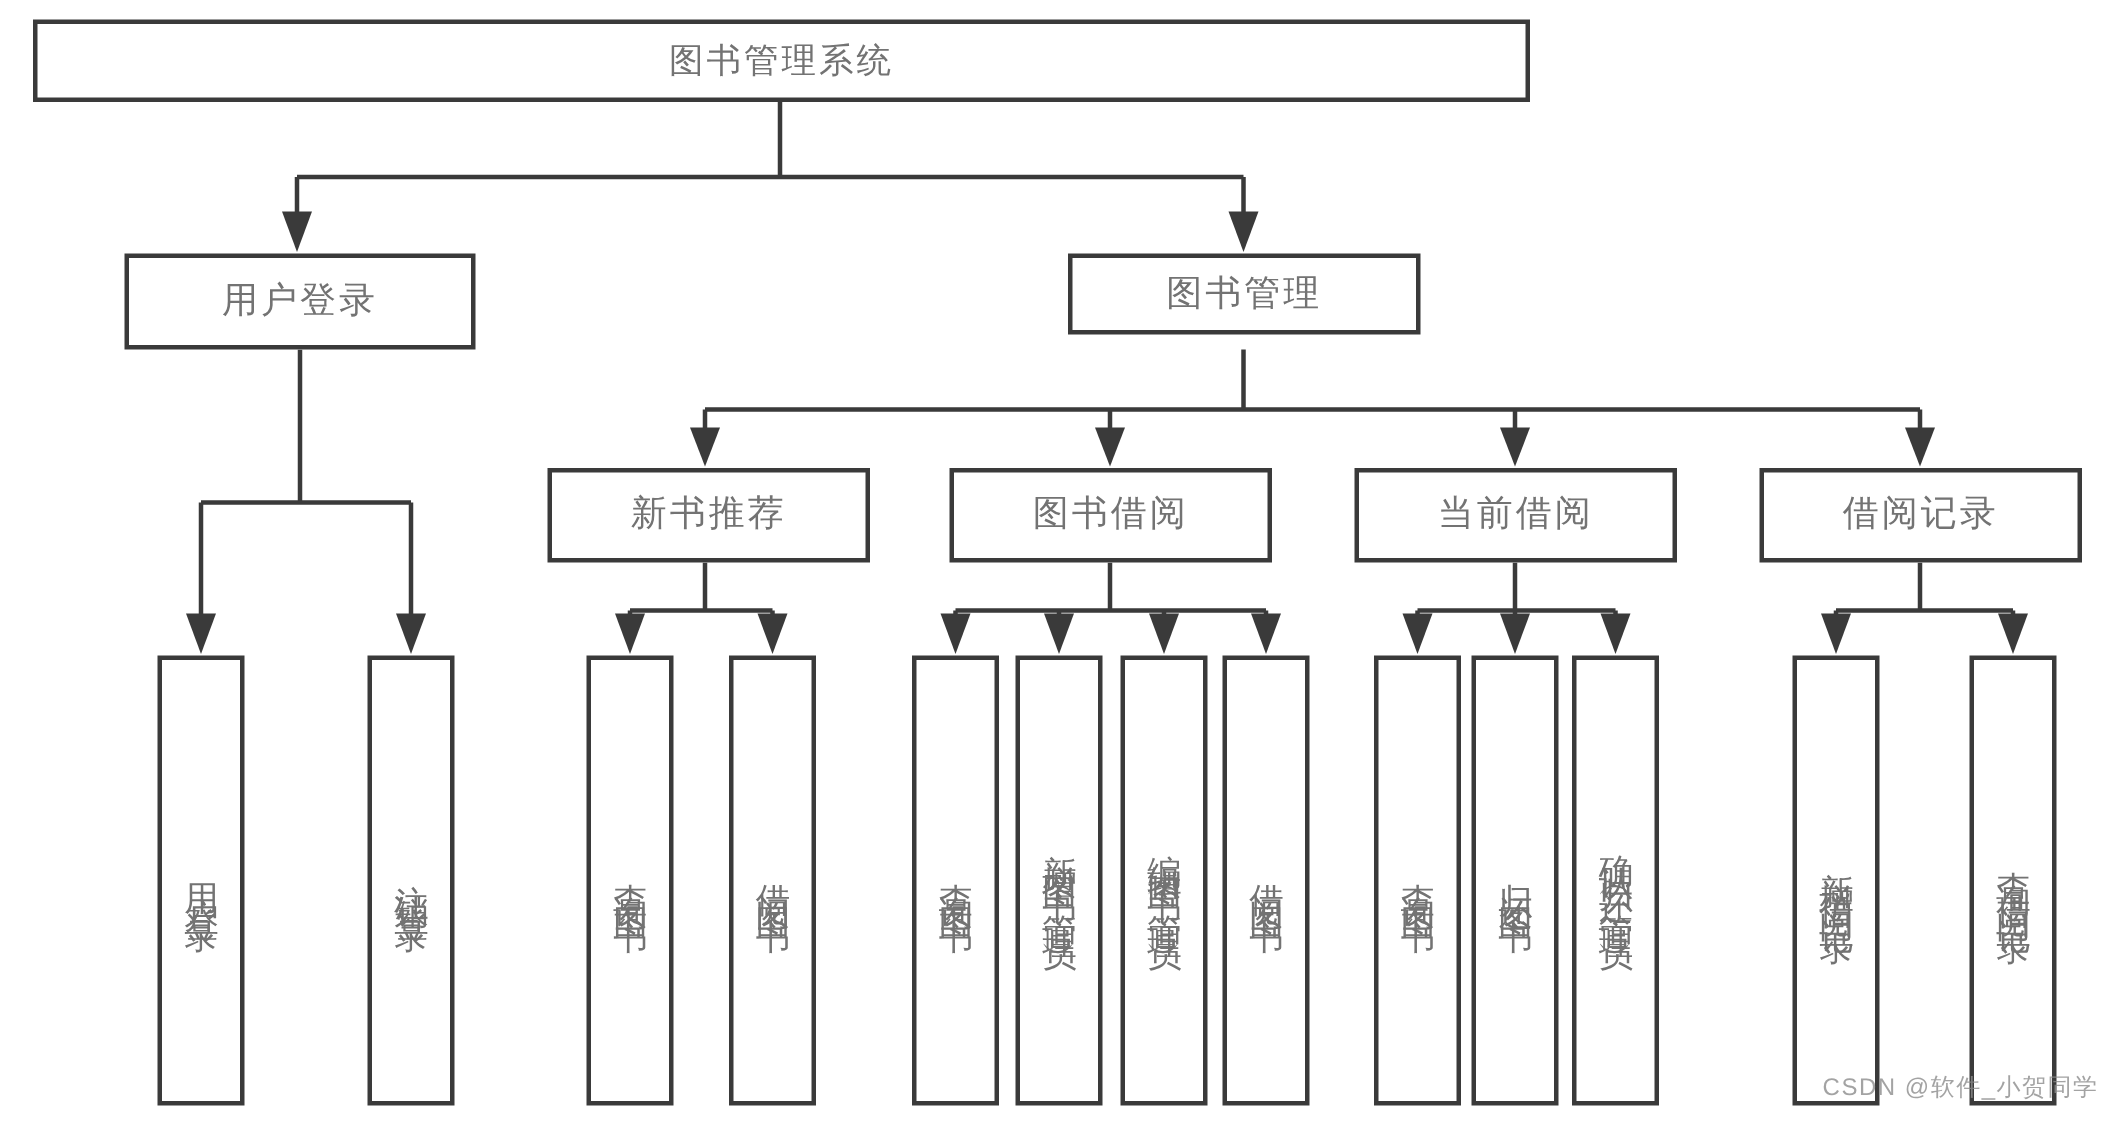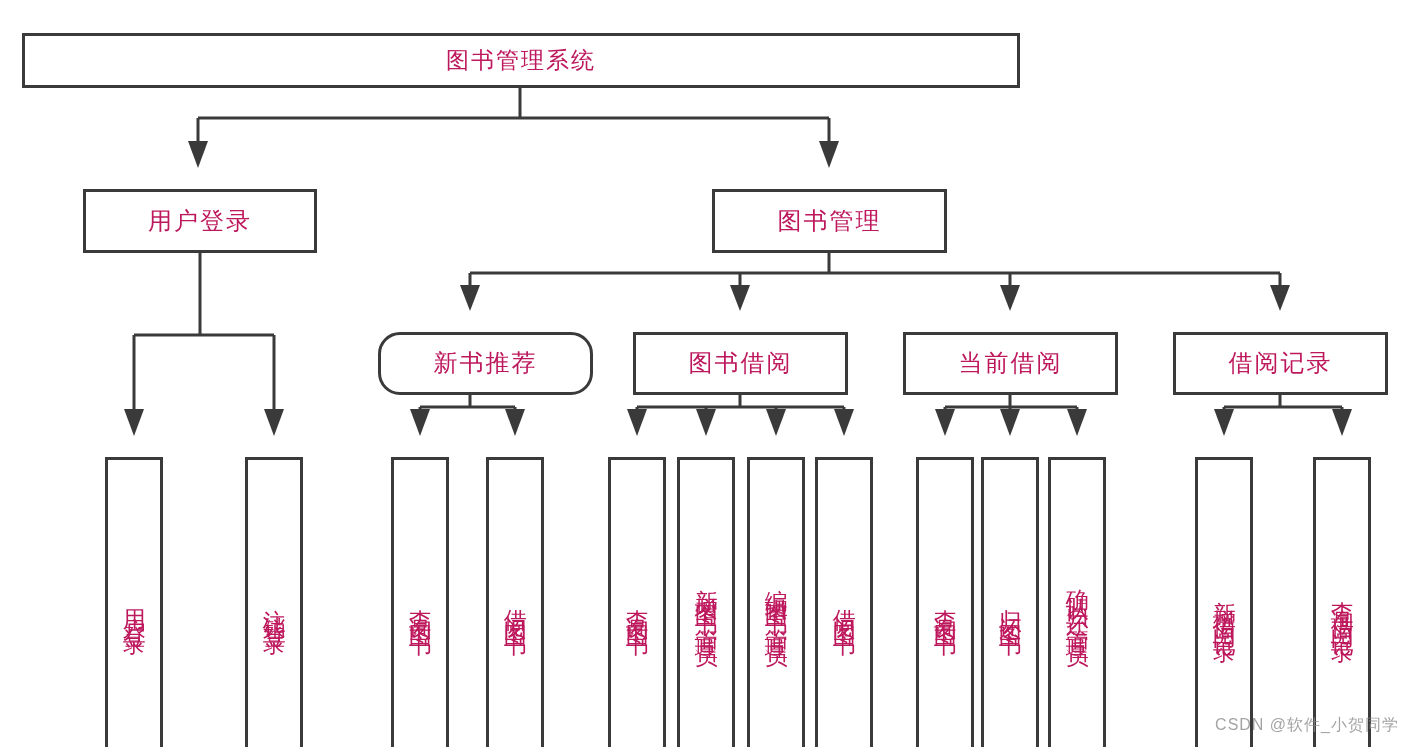--- a/index.html
+++ b/index.html
@@ -20,30 +20,29 @@
   .node {
     position: absolute;
     box-sizing: border-box;
     background: #ffffff;
     border: 3px solid #3a3a3a;
     display: flex;
     align-items: center;
     justify-content: center;
     font-size: 24px;
     letter-spacing: 2px;
-    color: #be185d;
+    color: #737373;
     text-align: center;
     line-height: 1.2;
-    margin-top: 20px;
   }
   .box-root   { left: 22px;  top: 13px;  width: 998px; height: 55px; font-size: 23px; }
   .box-l2a    { left: 83px;  top: 169px; width: 234px; height: 64px; }
-  .box-l2b    { left: 712px; top: 169px; width: 235px; height: 64px; }
+  .box-l2b    { left: 712px; top: 169px; width: 235px; height: 54px; }
   .box-l3     { top: 312px; width: 215px; height: 63px; }
-  .box-l3a    { left: 378px; border-radius: 22px; }
+  .box-l3a    { left: 365px; }
   .box-l3b    { left: 633px; }
   .box-l3c    { left: 903px; text-align: center; }
   .box-l3d    { left: 1173px; }
   .vnode      { top: 437px; width: 58px; height: 300px; }
   .vnode span {
     writing-mode: vertical-rl;
     text-orientation: mixed;
     font-size: 23px;
     letter-spacing: 8px;
     white-space: nowrap;

